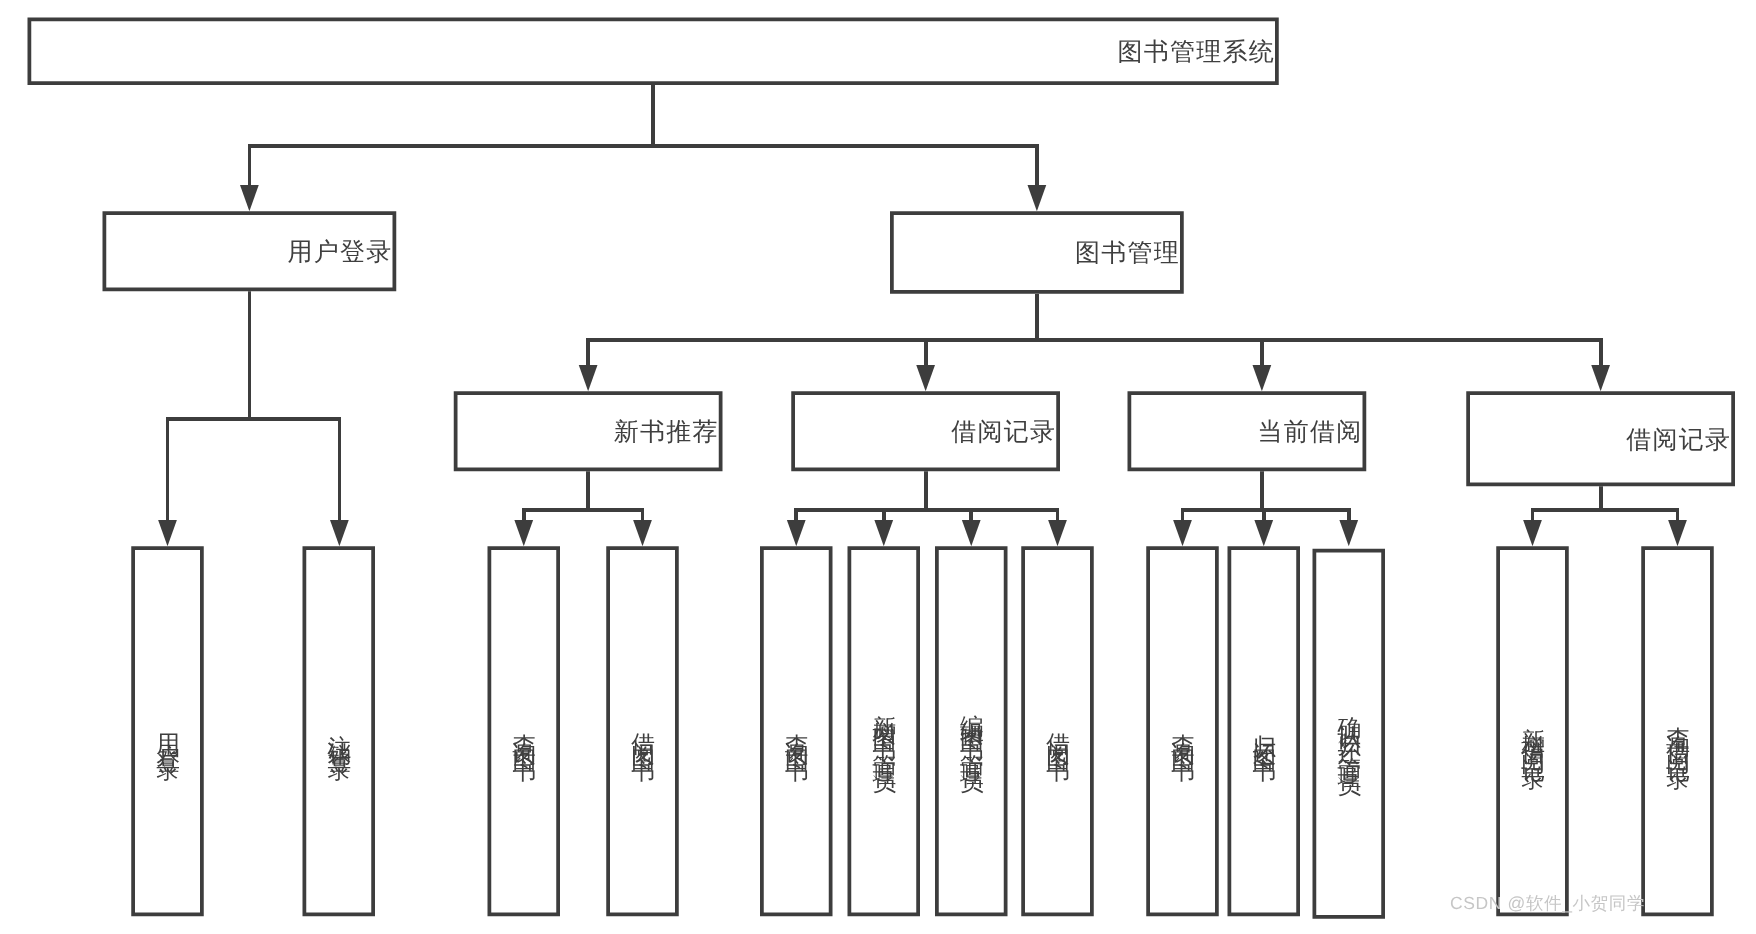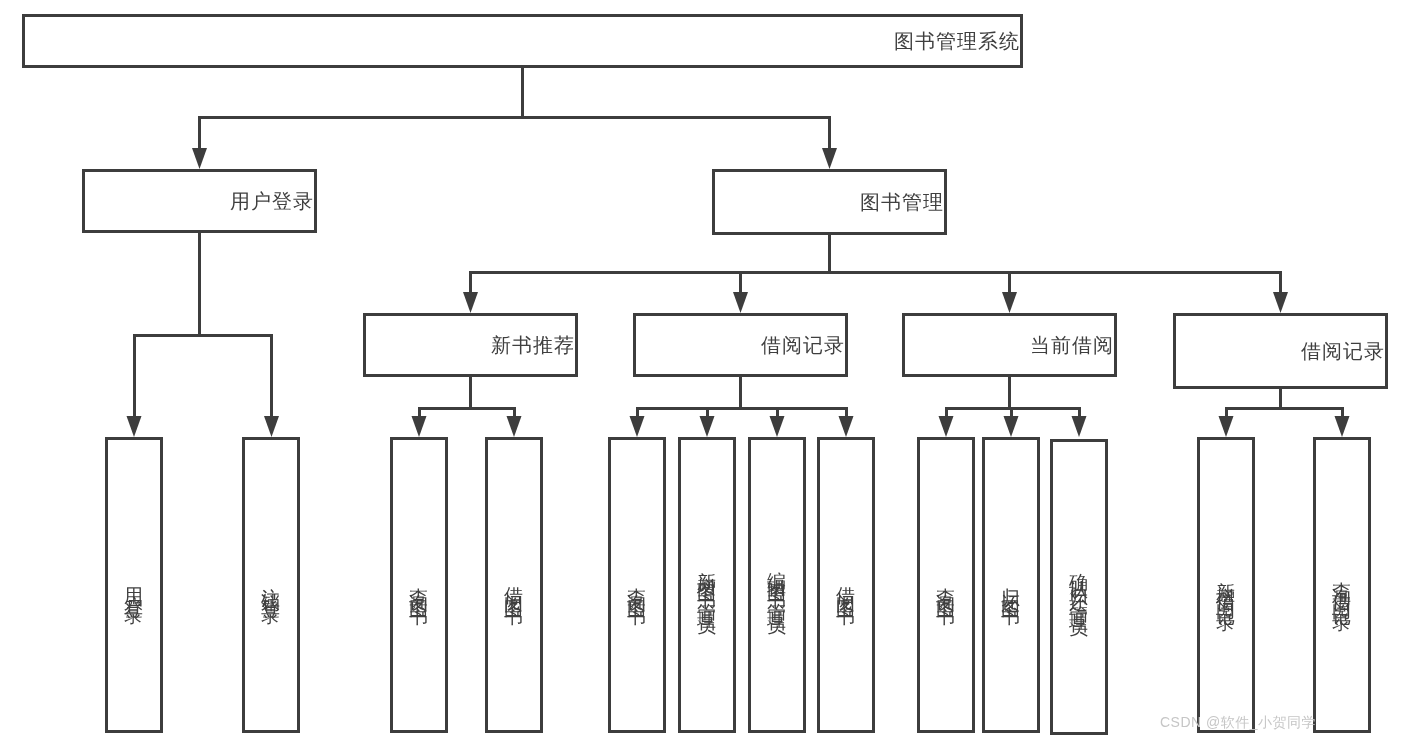--- a/index.html
+++ b/index.html
@@ -157,21 +157,21 @@
   <div class="node" style="left:363px; top:313px; width:215px; height:64px;">
     <span>新书推荐</span>
   </div>
 
   <div class="node" style="left:712px; top:169px; width:235px; height:66px;">
     <span>图书管理</span>
   </div>
   <div class="node" style="left:633px; top:313px; width:215px; height:64px;">
     <span>借阅记录</span>
   </div>
-  <div class="node" style="left:902px; top:313px; width:215px; height:64px;">
+  <div class="node" style="left:902px; top:313px; width:191px; height:64px;">
     <span>当前借阅</span>
   </div>
   <div class="node" style="left:1173px; top:313px; width:215px; height:76px;">
     <span>借阅记录</span>
   </div>
 
   <div class="leaf" style="left:105px; top:437px; width:58px; height:296px;">
     <span class="leaf-label">用户登录</span>
   </div>
   <div class="leaf" style="left:242px; top:437px; width:58px; height:296px;">

